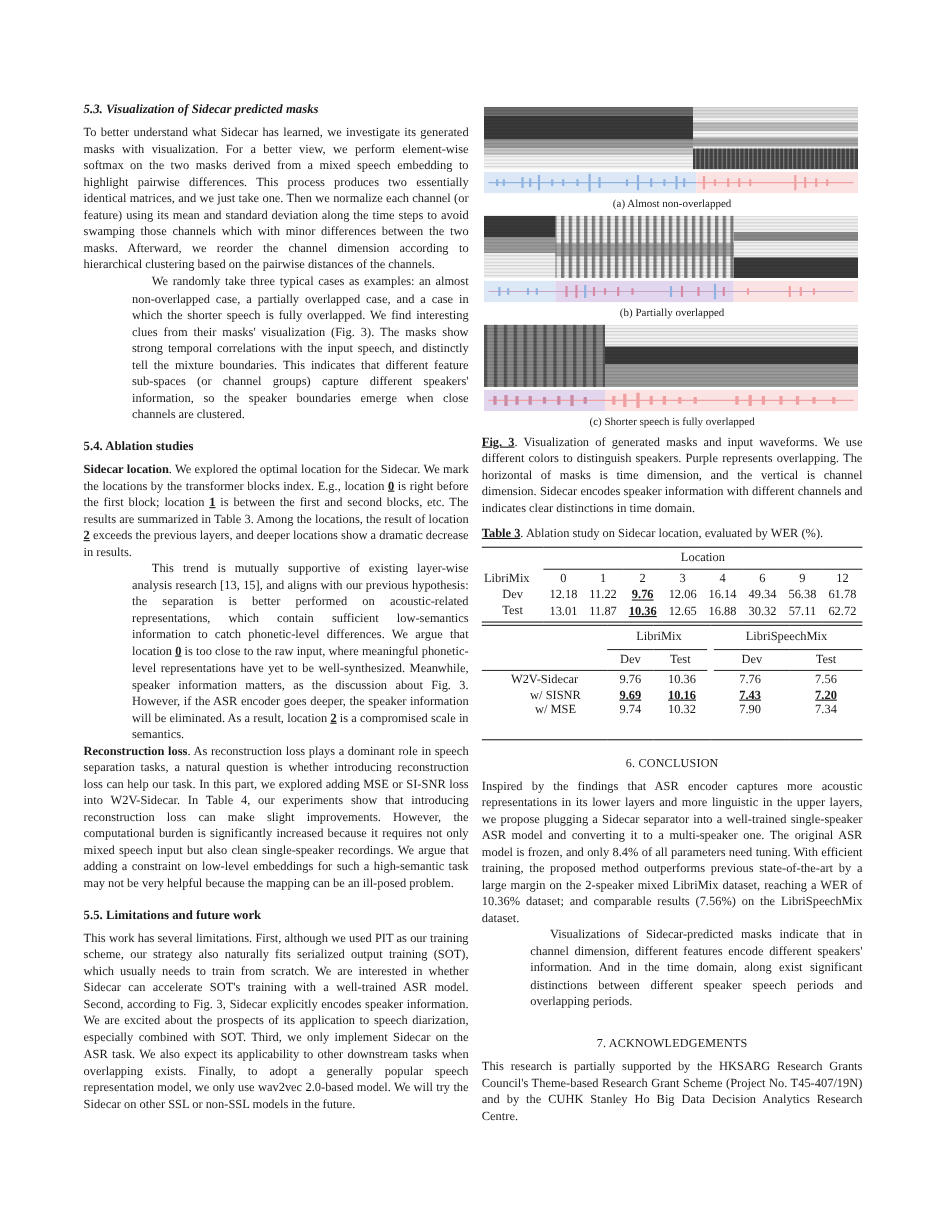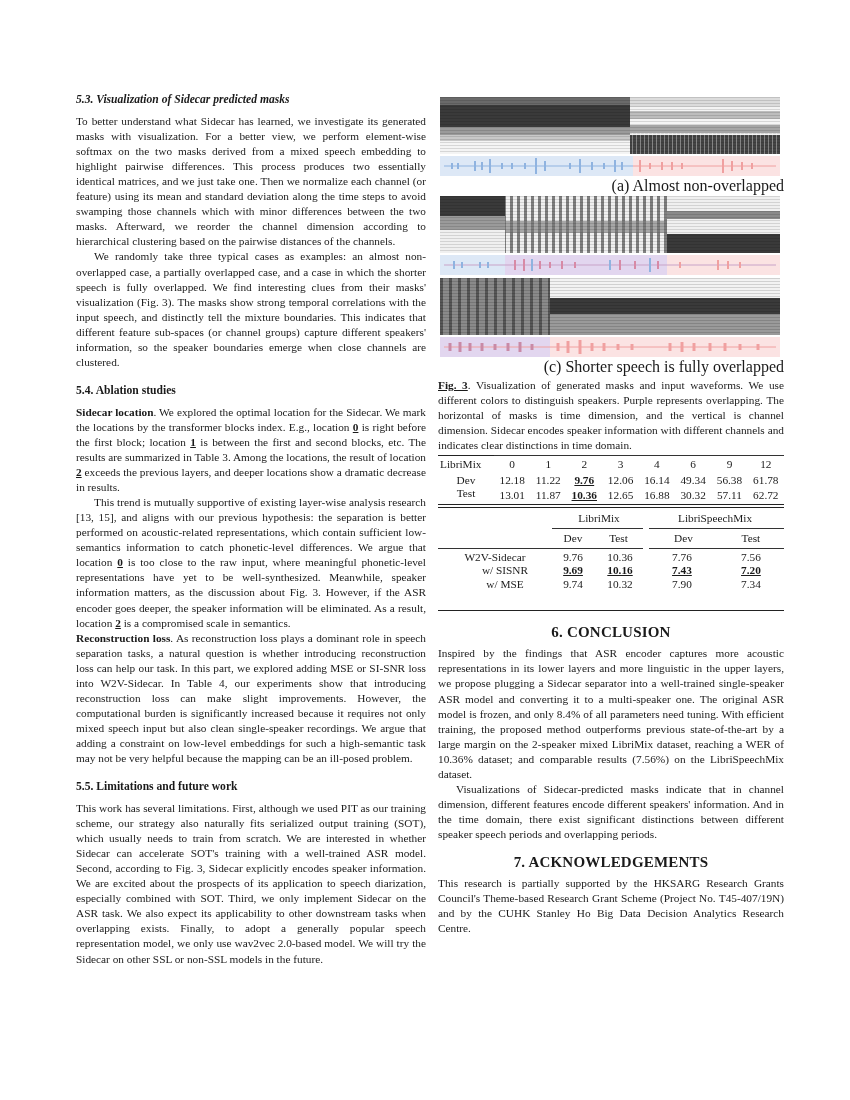--- a/index.html
+++ b/index.html
@@ -2,34 +2,34 @@
 <html><head>
 <meta charset="utf-8">
 <style>
   html, body { margin: 0; padding: 0; background: #ffffff; }
   body { width: 850px; height: 1100px; position: relative; overflow: hidden;
          font-family: "Liberation Serif", "DejaVu Serif", serif; color: #1a1a1a; }
   .col { position: absolute; top: 92px; width: 350px; font-size: 11.3px; line-height: 15.05px; }
   .col.left { left: 76px; }
   .col.right { left: 438px; width: 346px; }
   p { margin: 0; text-align: justify; hyphens: auto; }
-  p.indent { text-indent: 18px; }
+  p.indent { text-indent: 18px; margin-left: 44px; }
   h3 { font-size: 11.6px; font-weight: bold; margin: 10px 0 7px 0; }
   h3:first-child { margin-top: 0; font-style: italic; }
-  h2 { font-size: 15px; font-weight: bold; text-align: center; margin: 10px 0 6px 0; letter-spacing: 0.2px; }
+  h2 { font-size: 11px; font-weight: normal; text-align: center; margin: 10px 0 6px 0; letter-spacing: 0.2px; }
   .b { font-weight: bold; text-decoration: underline; }
   .para-head { font-weight: bold; }
 
   
   .fig { margin: 0; }
   .subfig { margin-bottom: 3px; }
   .mask { height: 57px; width: 340px; margin-left: 2px; position: relative; overflow: hidden; }
   .wave { height: 20px; width: 340px; margin-left: 2px; margin-top: 2px; position: relative; overflow: hidden; }
   .wave svg, .mask svg { display: block; }
-  .subcap { text-align: right; font-size: 16px; margin-top: 2px; }
+  .subcap { text-align: center; font-size: 10px; margin-top: 2px; }
   .figcap { margin-top: 4px; }
 
   table { border-collapse: collapse; font-size: 11.3px; }
   .tcap { margin-top: 8px; margin-bottom: 4px; }
   .t3 { width: 346px; border-top: 1.2px solid #222; border-bottom: 1.2px solid #222; margin-top: 2px; }
   .t3 td { text-align: center; padding: 0 2px; line-height: 13.5px; }
   .t3 .locrow td { padding-top: 3px; padding-bottom: 2px; }
   .t3 .hdr td { padding-top: 2px; padding-bottom: 2px; }
   .t3 .rule td.ul { border-top: 0.8px solid #333; }
   .t4 { width: 346px; border-top: 1.2px solid #222; border-bottom: 1.2px solid #222; margin-top: 2px; }
@@ -173,20 +173,21 @@
             <line x1="218" y1="6" x2="218" y2="14"></line>
           </g>
           <g stroke="#f0a0a0" stroke-width="2">
             <line x1="240" y1="7" x2="240" y2="13"></line>
               <line x1="278" y1="5" x2="278" y2="15"></line>
             <line x1="288" y1="6" x2="288" y2="14"></line>
               <line x1="300" y1="7" x2="300" y2="13"></line>
           </g>
         </svg>
       </div>
+      <div class="subcap">(b) Partially overlapped</div>
     </div>
 
     <div class="subfig">
       <div class="mask">
         <svg width="340" height="57" viewBox="0 0 340 57" preserveAspectRatio="none">
           <defs>
             <pattern id="stripesC" width="340" height="3" patternUnits="userSpaceOnUse">
               <rect width="340" height="1" fill="#000" opacity="0.14"></rect>
             </pattern>
             <pattern id="barsC" width="9" height="57" patternUnits="userSpaceOnUse">
@@ -233,22 +234,27 @@
               <line x1="318" y1="7" x2="318" y2="13"></line>
           </g>
         </svg>
       </div>
       <div class="subcap">(c) Shorter speech is fully overlapped</div>
     </div>
 
     <p class="figcap"><span class="b">Fig. 3</span><span>.  Visualization of generated masks and input waveforms.  We use different colors to distinguish speakers.  Purple represents overlapping. The horizontal of masks is time dimension, and the vertical is channel dimension.  Sidecar encodes speaker information with different channels and indicates clear distinctions in time domain.</span></p>
   </div>
 
+  <p class="tcap"><span class="b">Table 3</span><span>.  Ablation study on Sidecar location, evaluated by WER (%).</span></p>
   <table class="t3">
     <tbody>
+        <tr class="locrow">
+      <td></td>
+      <td colspan="8">Location</td>
+    </tr>
     <tr class="hdr rule">
       <td class="rl">LibriMix</td>
       <td class="ul">0</td>
       <td class="ul">1</td>
       <td class="ul">2</td>
       <td class="ul">3</td>
       <td class="ul">4</td>
       <td class="ul">6</td>
       <td class="ul">9</td>
       <td class="ul">12</td>
@@ -311,17 +317,17 @@
       <td>9.74</td>
       <td>10.32</td>
       <td>7.90</td>
       <td>7.34</td>
     </tr>
   </tbody>
     </table>
 
   <h2 style="margin-top:14px">6.  CONCLUSION</h2>
   <p>Inspired by the findings that ASR encoder captures more acoustic representations in its lower layers and more linguistic in the upper layers, we propose plugging a Sidecar separator into a well-trained single-speaker ASR model and converting it to a multi-speaker one. The original ASR model is frozen, and only 8.4% of all parameters need tuning.  With efficient training, the proposed method outperforms previous state-of-the-art by a large margin on the 2-speaker mixed LibriMix dataset, reaching a WER of 10.36% dataset; and comparable results (7.56%) on the LibriSpeechMix dataset.</p>
-  <p class="indent">Visualizations of Sidecar-predicted masks indicate that in channel dimension, different features encode different speakers' information.  And in the time domain, there exist significant distinctions between different speaker speech periods and overlapping periods.</p>
-
-  <h2 style="margin-top:13px">7.  ACKNOWLEDGEMENTS</h2>
+  <p class="indent">Visualizations of Sidecar-predicted masks indicate that in channel dimension, different features encode different speakers' information.  And in the time domain, along exist significant distinctions between different speaker speech periods and overlapping periods.</p>
+
+  <h2 style="margin-top:23px">7.  ACKNOWLEDGEMENTS</h2>
   <p>This research is partially supported by the HKSARG Research Grants Council's Theme-based Research Grant Scheme (Project No. T45-407/19N) and by the CUHK Stanley Ho Big Data Decision Analytics Research Centre.</p>
 </div>
 
 </body></html>

